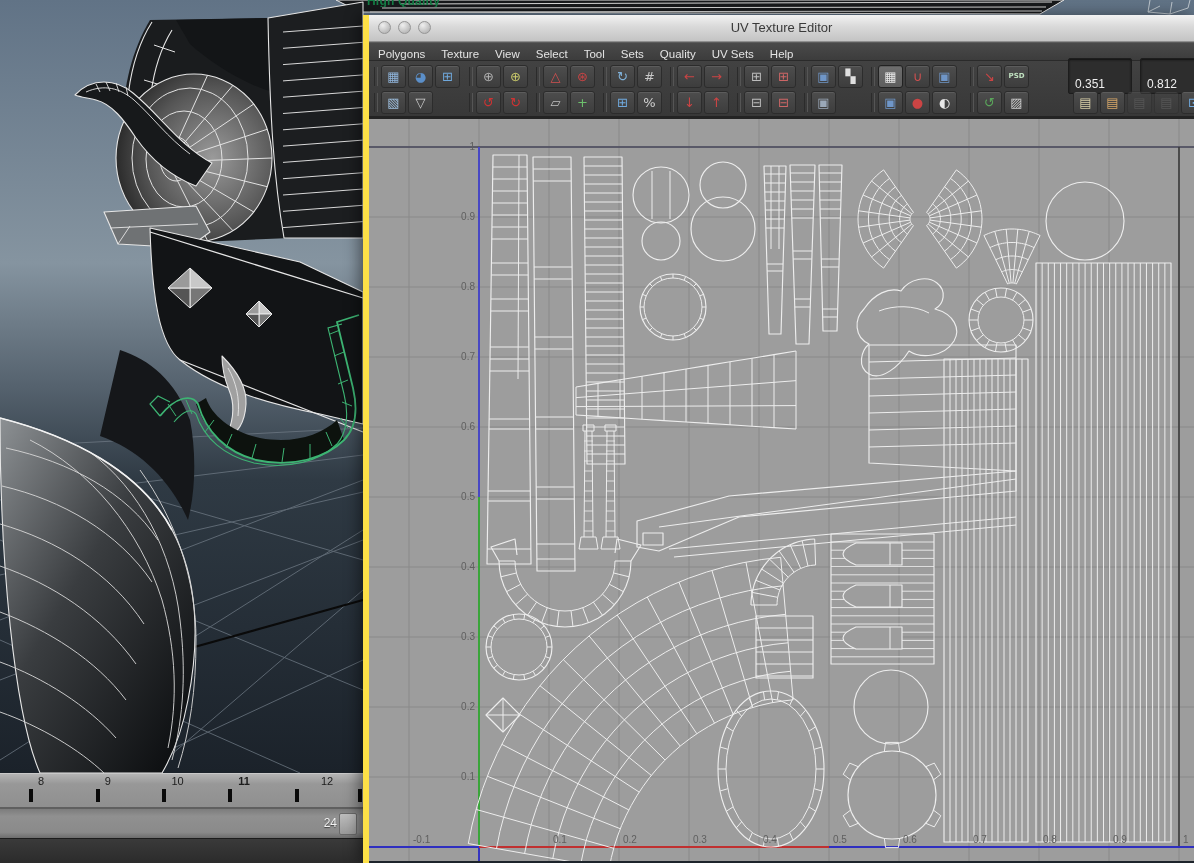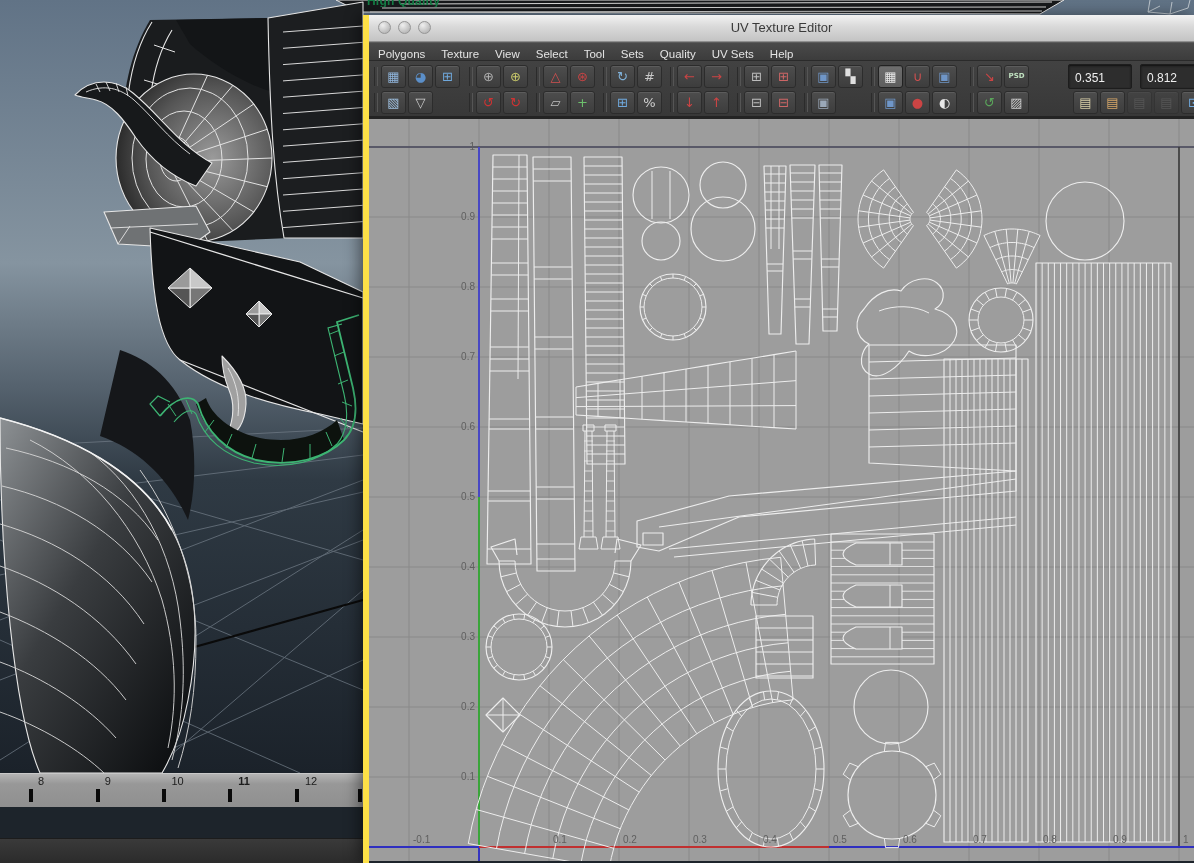--- a/index.html
+++ b/index.html
@@ -51,21 +51,21 @@
   .tb-btn{width:25px;height:23px;margin:0 1px;border-radius:3px;flex:none;
     background:linear-gradient(#4d4d4d,#3d3d3d);border:1px solid #2c2c2c;
     box-shadow:inset 0 1px 0 #5c5c5c;display:flex;align-items:center;justify-content:center;
     font-family:"DejaVu Sans",sans-serif;font-size:13px;line-height:1;box-sizing:border-box;
     cursor:default;position:relative;}
   .tb-btn.pressed{background:linear-gradient(#6e6e6e,#5e5e5e);border-color:#222;}
   .tb-btn.disabled{opacity:.42;}
   .tb-btn.txt{font-size:7px;font-weight:bold;}
   .tb-field{width:56px;height:19px;margin:0 4px;background:#2d2d2d;border:1px solid #1d1d1d;
     box-shadow:inset 0 1px 2px #111;color:#efefef;font-size:12px;
-    font-family:"Liberation Sans",sans-serif;padding:4px 0 0 6px;border-radius:2px;}
+    font-family:"Liberation Sans",sans-serif;padding:15px 0 0 6px;border-radius:2px;}
   #fields-block{display:flex;align-items:center;margin-left:26px;}
   #clipboard-block{display:flex;align-items:center;margin-left:34px;}
 
   #uv-canvas{position:relative;width:829px;height:742px;background:#9d9d9d;
     border-top:1px solid #242424;overflow:hidden;}
   #uv-canvas svg{position:absolute;left:0;top:0;}
 </style>
 </head>
 <body>
 <div id="stage">
@@ -212,28 +212,32 @@
     </g>
   </svg>
   <div id="quality-label">High Quality</div>
 </div>
 
 <div id="time-ruler">
       <span class="frame-num" style="left: 38px;">8</span>
       <span class="frame-num" style="left: 104.75px;">9</span>
       <span class="frame-num" style="left: 171.5px;">10</span>
       <span class="frame-num" style="left: 238.25px; font-weight: bold;">11</span>
-      <span class="frame-num" style="left: 305px;">12</span>
+      <span class="frame-num" style="left: 321px;">12</span>
       <span class="frame-tick" style="left: 29px;"></span>
       <span class="frame-tick" style="left: 96px;"></span>
       <span class="frame-tick" style="left: 162px;"></span>
       <span class="frame-tick" style="left: 228px;"></span>
       <span class="frame-tick" style="left: 295px;"></span>
       <span class="frame-tick" style="left: 358px;"></span>
     </div>
+<div id="range-bar">
+  <span id="range-end">24</span>
+  <span id="range-handle"></span>
+</div>
 <div id="command-bar"></div>
 
 <div id="uv-window">
   <div id="titlebar">
     <span class="tl-btn" style="left:9px"></span>
     <span class="tl-btn" style="left:29px"></span>
     <span class="tl-btn" style="left:49px"></span>
     <span id="window-title">UV Texture Editor</span>
   </div>
   <div id="menubar">

